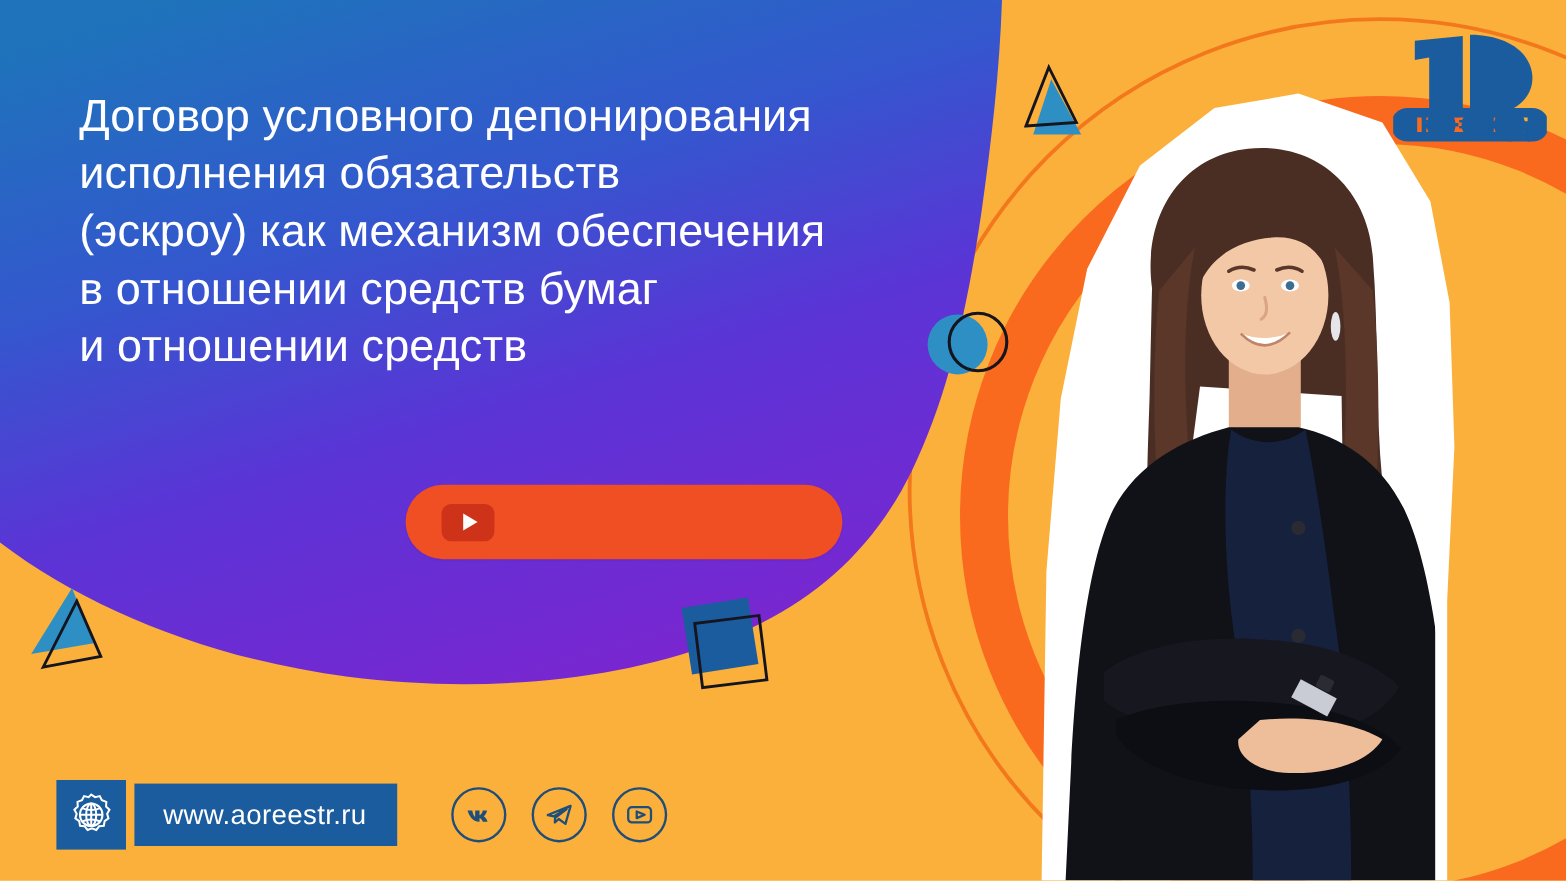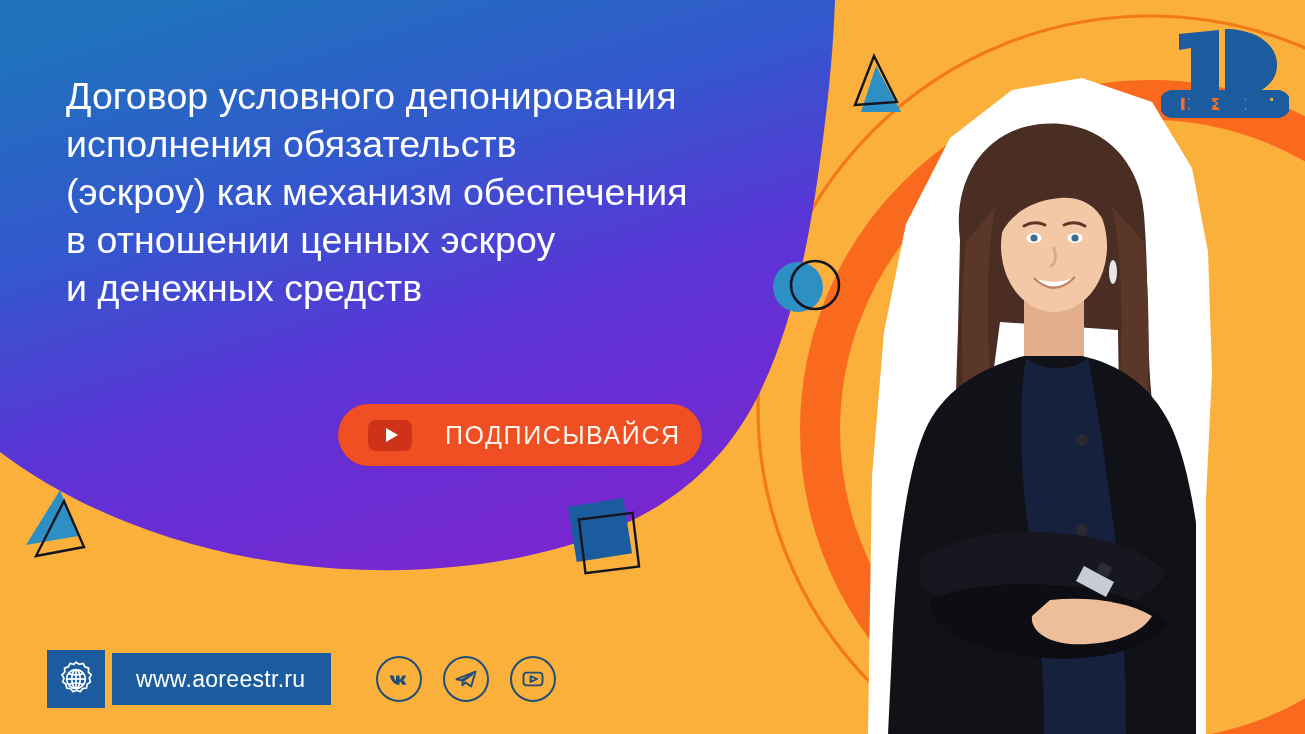--- a/index.html
+++ b/index.html
@@ -281,29 +281,28 @@
         <path d="M1084,566 l30,16 l-8,15 l-30,-16 Z" fill="#C9CCD4"></path>
         <rect x="1098" y="564" width="13" height="11" rx="2" fill="#2B2B33" transform="rotate(27 1104 569)"></rect>
       </g>
     </g>
   </svg>
 
   <div class="title-block">
     <div class="title-line">Договор условного депонирования</div>
     <div class="title-line">исполнения обязательств</div>
     <div class="title-line">(эскроу) как механизм обеспечения</div>
-    <div class="title-line">в отношении ценных эскроу</div>
-    <div class="title-line">и денежных средств</div>
+    <div class="title-line">в отношении средств бумаг</div>
+    <div class="title-line">и отношении средств</div>
   </div>
 
   <button class="subscribe-btn">
     <span class="yt-badge">
       <span class="tri"></span>
     </span>
-    <span class="subscribe-label">ПОДПИСЫВАЙСЯ</span>
   </button>
 
   <svg class="logo" viewBox="0 0 128 104">
 
     <path d="M18,16 L58,12 L58,78 L30,78 L30,30 L18,32 Z" fill="#1B5C9E"></path>
     <path d="M64,11 C96,11 116,27 116,47 C116,67 96,80 66,80 L64,80 Z" fill="#1B5C9E"></path>
 
     <g fill="#1B5C9E">
       <path d="M12,72 h26 a14,14 0 0 1 0,28 h-26 a14,14 0 0 1 0,-28 Z M20,80 v12 h14 v-3 h-9 v-2 h8 v-3 h-8 v-2 h9 v-2 Z"></path>
       <path d="M42,72 h26 a14,14 0 0 1 0,28 h-26 a14,14 0 0 1 0,-28 Z M50,80 v12 h14 v-3 h-9 v-2 h8 v-3 h-8 v-2 h9 v-2 Z"></path>

